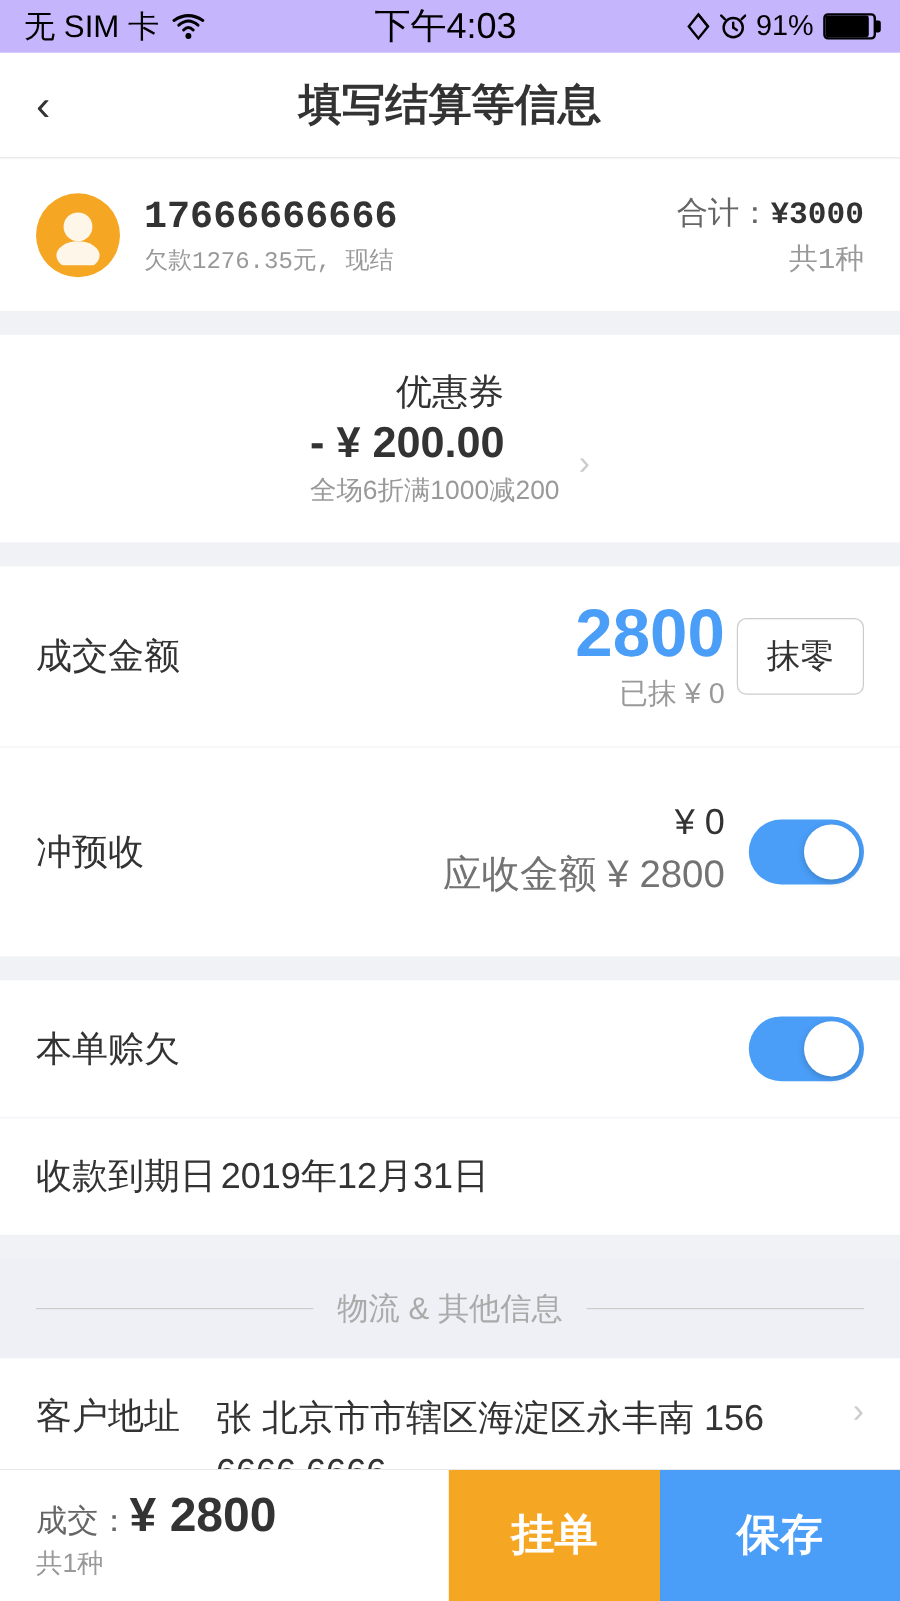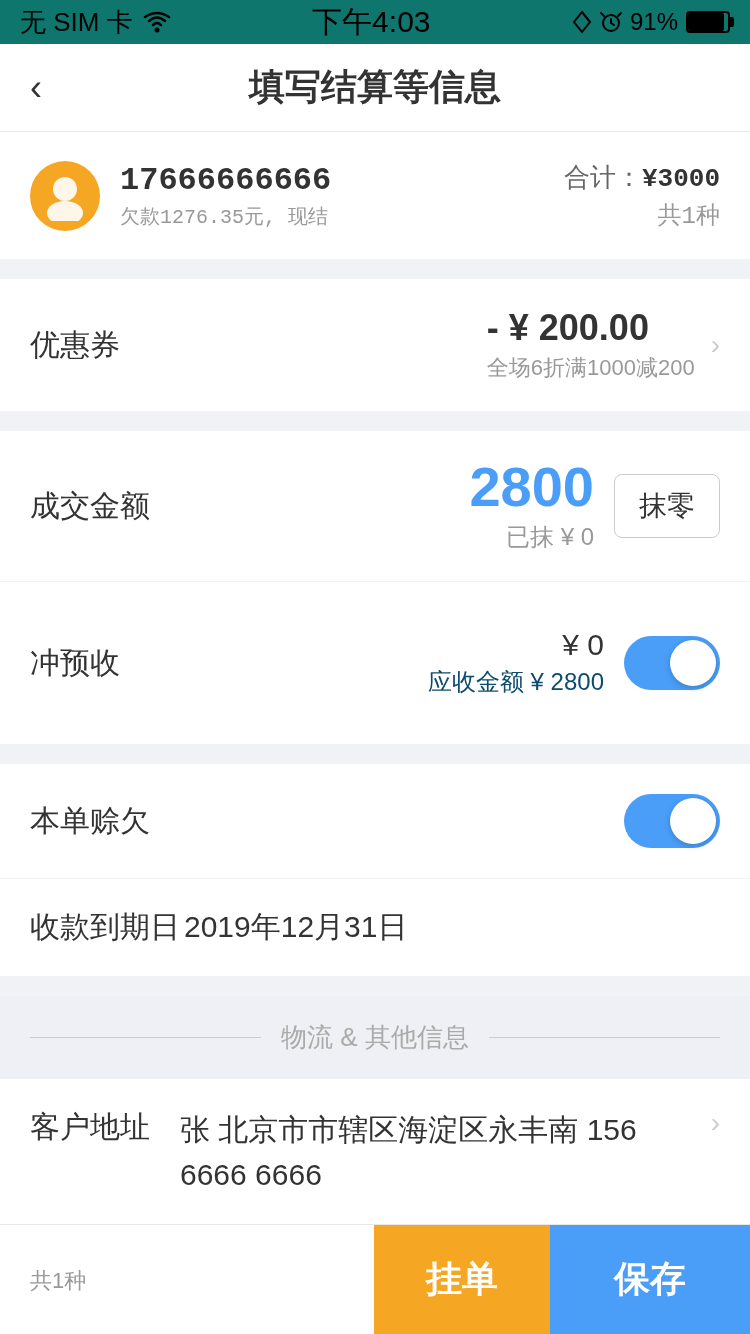--- a/index.html
+++ b/index.html
@@ -9,21 +9,21 @@
       background: #f0f2f5;
       width: 750px;
       min-height: 1334px;
       position: relative;
       overflow-x: hidden;
     }
 
     
     .status-bar {
       height: 44px;
-      background: #0f766e;
+      background: #c4b5fd;
       display: flex;
       align-items: center;
       justify-content: space-between;
       padding: 16px 20px;
       font-size: 28px;
     }
     .status-left {
       font-size: 26px;
       color: #000;
       display: flex;
@@ -148,20 +148,21 @@
       color: #999;
       margin-top: 4px;
     }
 
     
     .row-item {
       padding: 28px 30px;
       display: flex;
       align-items: center;
       justify-content: space-between;
+      flex-direction: column;
     }
     .row-label {
       font-size: 30px;
       color: #333;
     }
     .row-right {
       display: flex;
       align-items: center;
       gap: 16px;
     }
@@ -188,21 +189,21 @@
       align-items: center;
       justify-content: space-between;
     }
     .amount-label {
       font-size: 30px;
       color: #333;
     }
     .amount-right {
       display: flex;
       align-items: center;
-      gap: 20px;
+      gap: 10px;
     }
     .amount-value-wrap {
       text-align: right;
     }
     .amount-value {
       font-size: 56px;
       font-weight: 700;
       color: #4a9ef8;
       line-height: 1;
     }
@@ -241,22 +242,22 @@
     }
     .prereceive-amount-wrap {
       text-align: right;
     }
     .prereceive-amount {
       font-size: 30px;
       color: #333;
       font-weight: 500;
     }
     .prereceive-sub {
-      font-size: 24px;
-      color: #0c4a6e;
+      font-size: 32px;
+      color: #737373;
       margin-top: 4px;
       text-align: center;
     }
 
     
     .toggle {
       width: 96px;
       height: 54px;
       border-radius: 27px;
       background: #4a9ef8;
@@ -531,17 +532,20 @@
     <div class="address-label">客户地址</div>
     <div class="address-value">张 北京市市辖区海淀区永丰南 156 6666 6666</div>
     <div class="chevron-right" style="margin-left:16px;">›</div>
   </div>
 
   <div class="spacer-bottom"></div>
 </div>
 
 <div class="bottom-bar">
   <div class="bottom-summary">
+    <div class="bottom-deal">
+      <span>成交：</span><span class="bottom-deal-amount">¥ 2800</span>
+    </div>
     <div class="bottom-count">共1种</div>
   </div>
   <div class="btn-hang">挂单</div>
   <div class="btn-save">保存</div>
 </div>
 
 </body></html>

